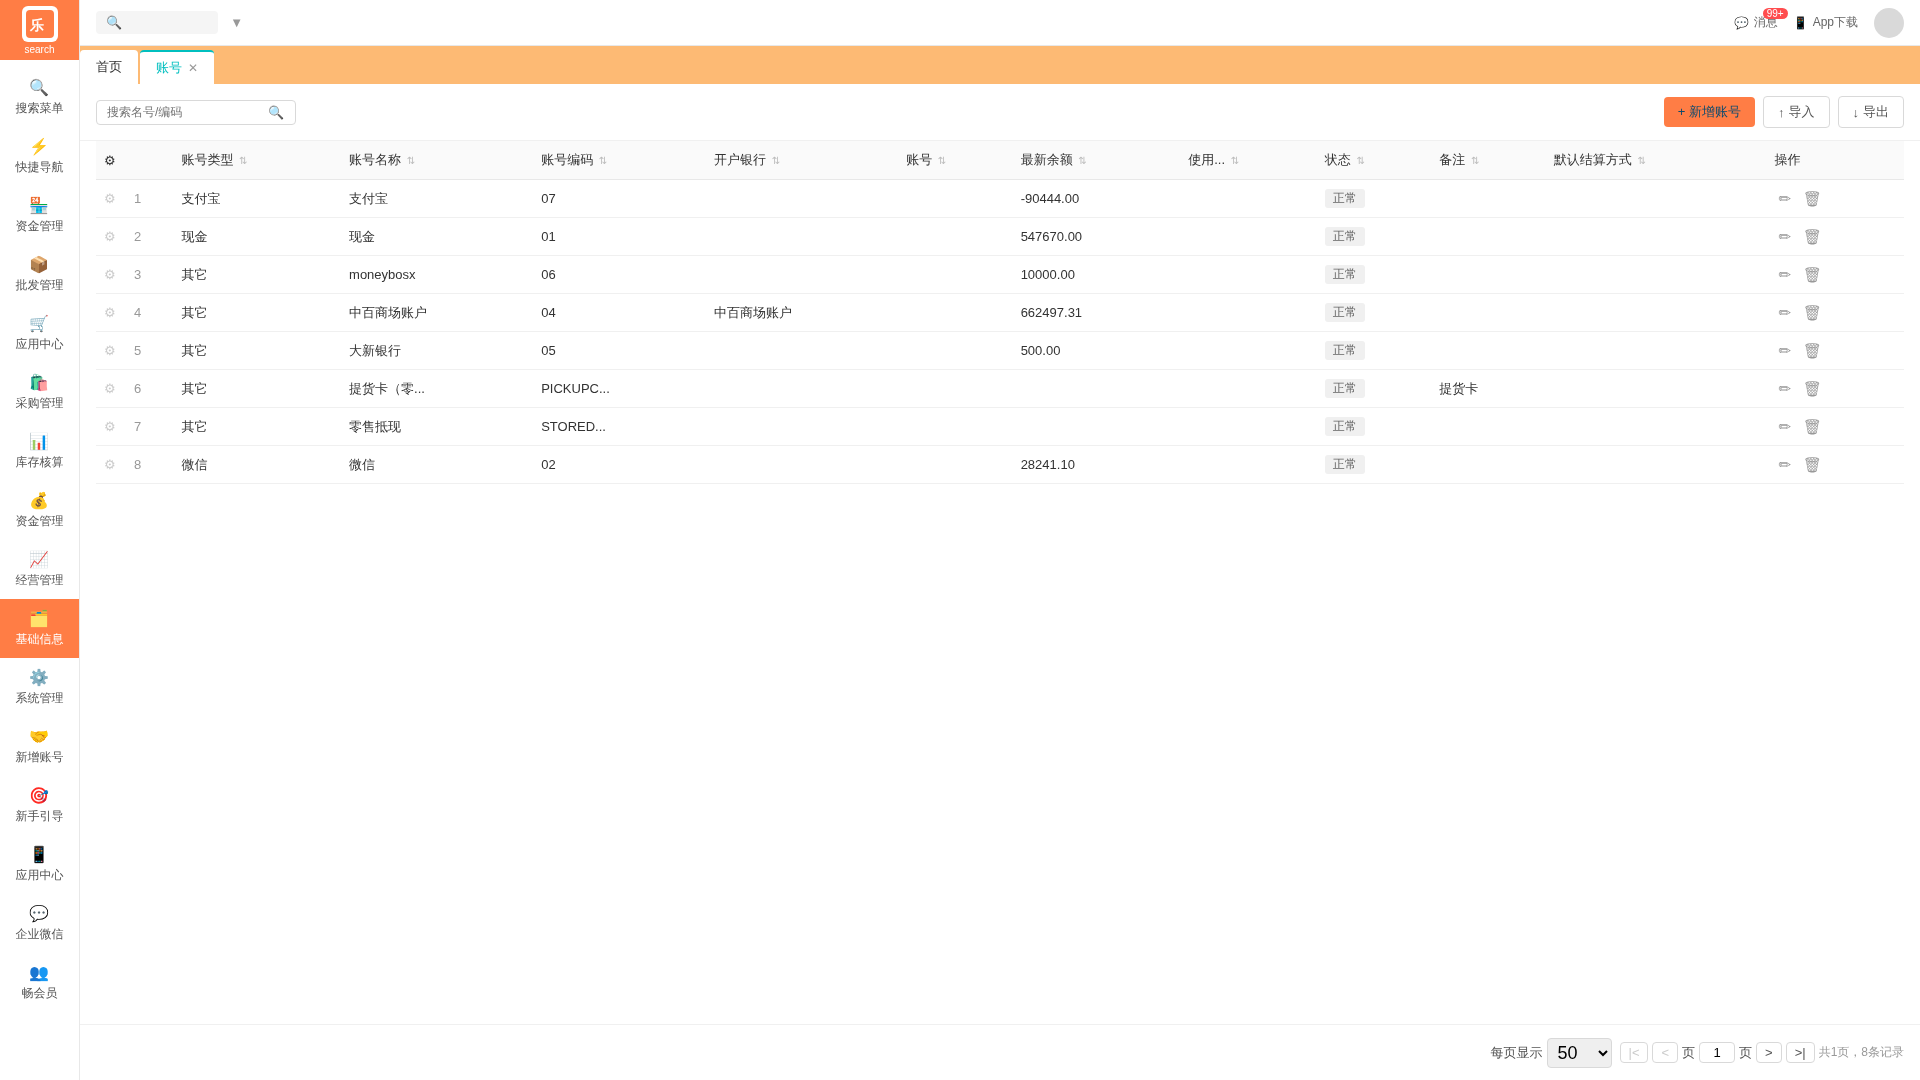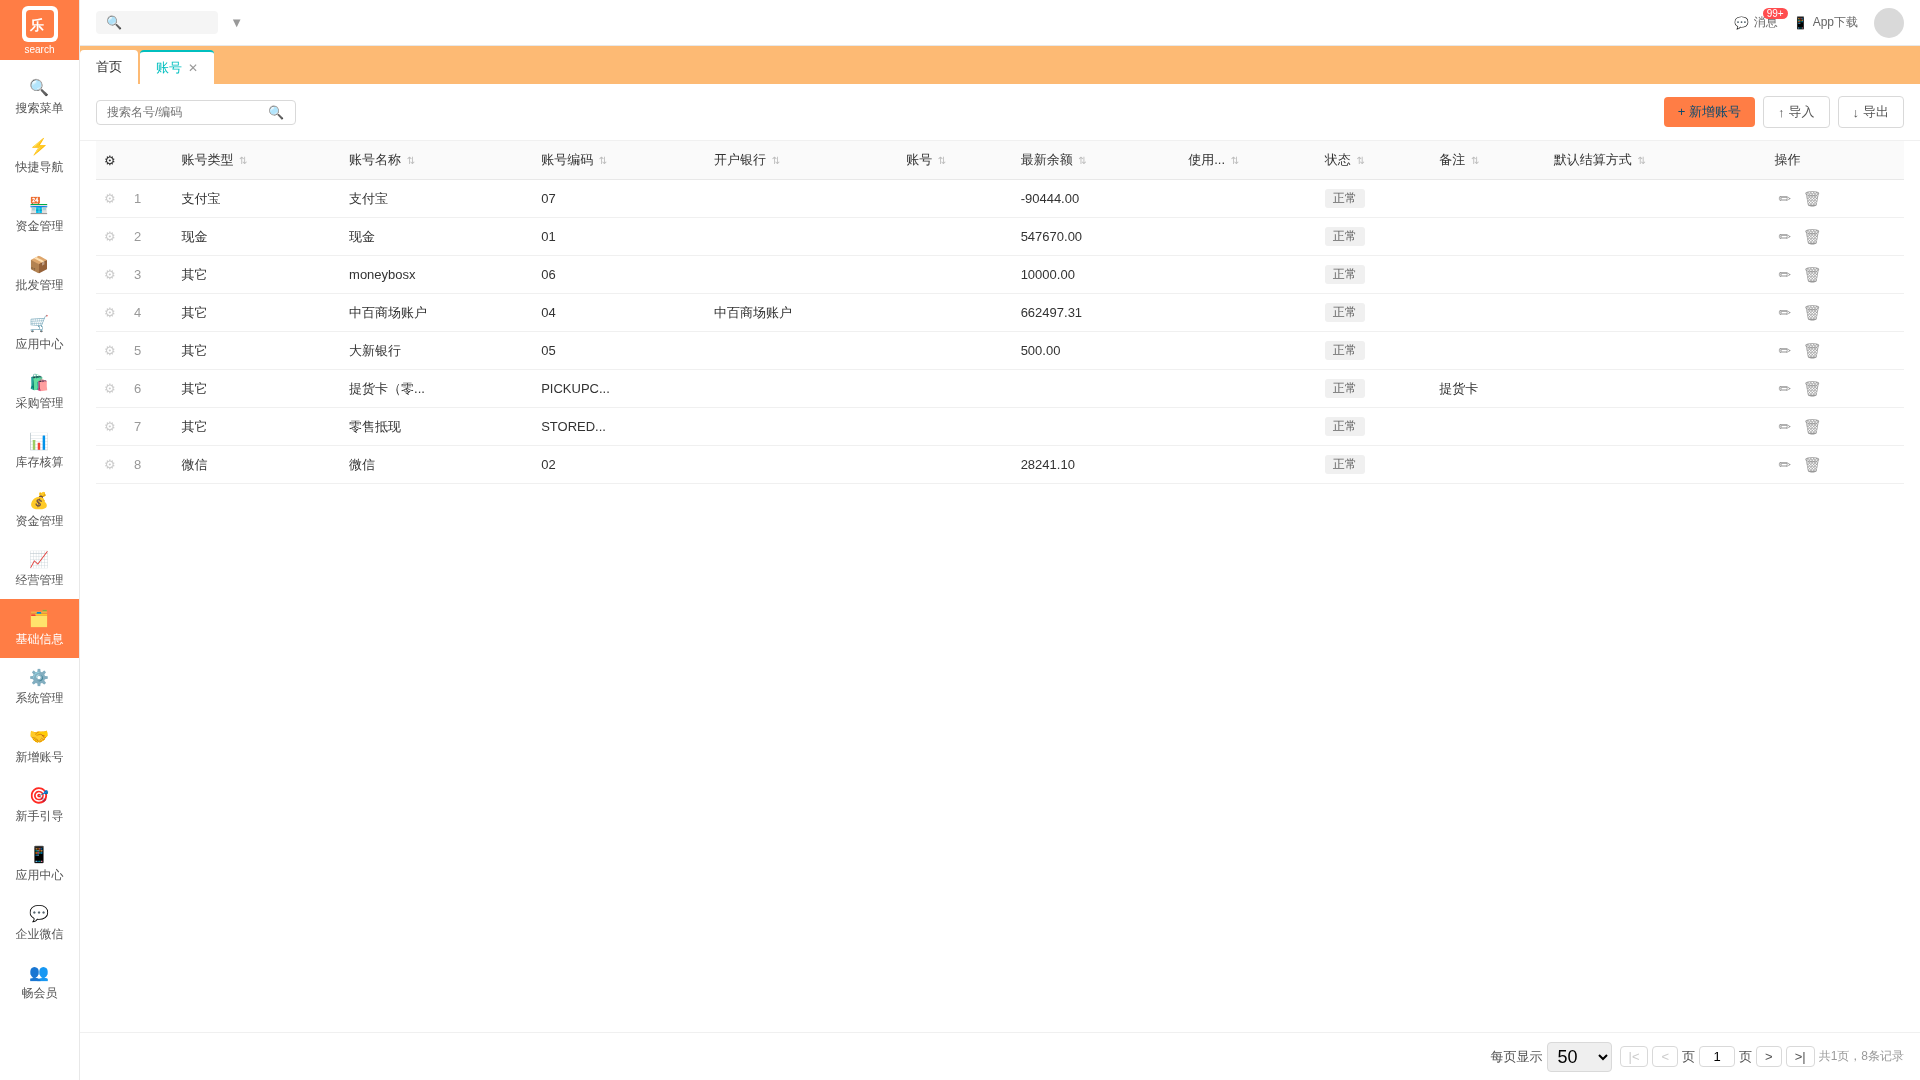--- a/index.html
+++ b/index.html
@@ -53,21 +53,21 @@
     th .sort { color: #bbb; font-size: 10px; margin-left: 2px; }
     td { padding: 9px 8px; border-bottom: 1px solid #f0f0f0; color: #333; white-space: nowrap; }
     .badge-normal { display: inline-block; background: #f0f0f0; color: #666; border-radius: 3px; padding: 1px 8px; font-size: 12px; }
     .action-btn { background: none; border: none; cursor: pointer; color: #999; font-size: 15px; padding: 0 4px; }
     .row-num { color: #999; }
 
     
     .gear-col { width: 30px; }
 
     
-    .pagination { height: 48px; display: flex; align-items: center; justify-content: flex-end; padding: 0 16px; gap: 8px; border-top: 1px solid #f0f0f0; font-size: 13px; color: #555; flex-shrink: 0; }
+    .pagination { height: 56px; display: flex; align-items: center; justify-content: flex-end; padding: 0 16px; gap: 8px; border-top: 1px solid #f0f0f0; font-size: 13px; color: #555; flex-shrink: 0; }
     .page-size-select { display: flex; align-items: center; gap: 4px; }
     .page-size-select select { border: 1px solid #d9d9d9; border-radius: 4px; padding: 3px 6px; font-size: 18px; }
     .page-nav { display: flex; align-items: center; gap: 4px; }
     .page-btn { border: 1px solid #d9d9d9; background: #fff; border-radius: 4px; padding: 2px 8px; cursor: pointer; color: #555; font-size: 13px; }
     .page-btn:disabled { color: #ccc; cursor: not-allowed; }
     .page-input { border: 1px solid #d9d9d9; border-radius: 4px; width: 36px; text-align: center; padding: 2px 4px; font-size: 13px; }
     .total-info { color: #999; font-size: 12px; }
 
     
     ::-webkit-scrollbar { width: 6px; height: 6px; }

